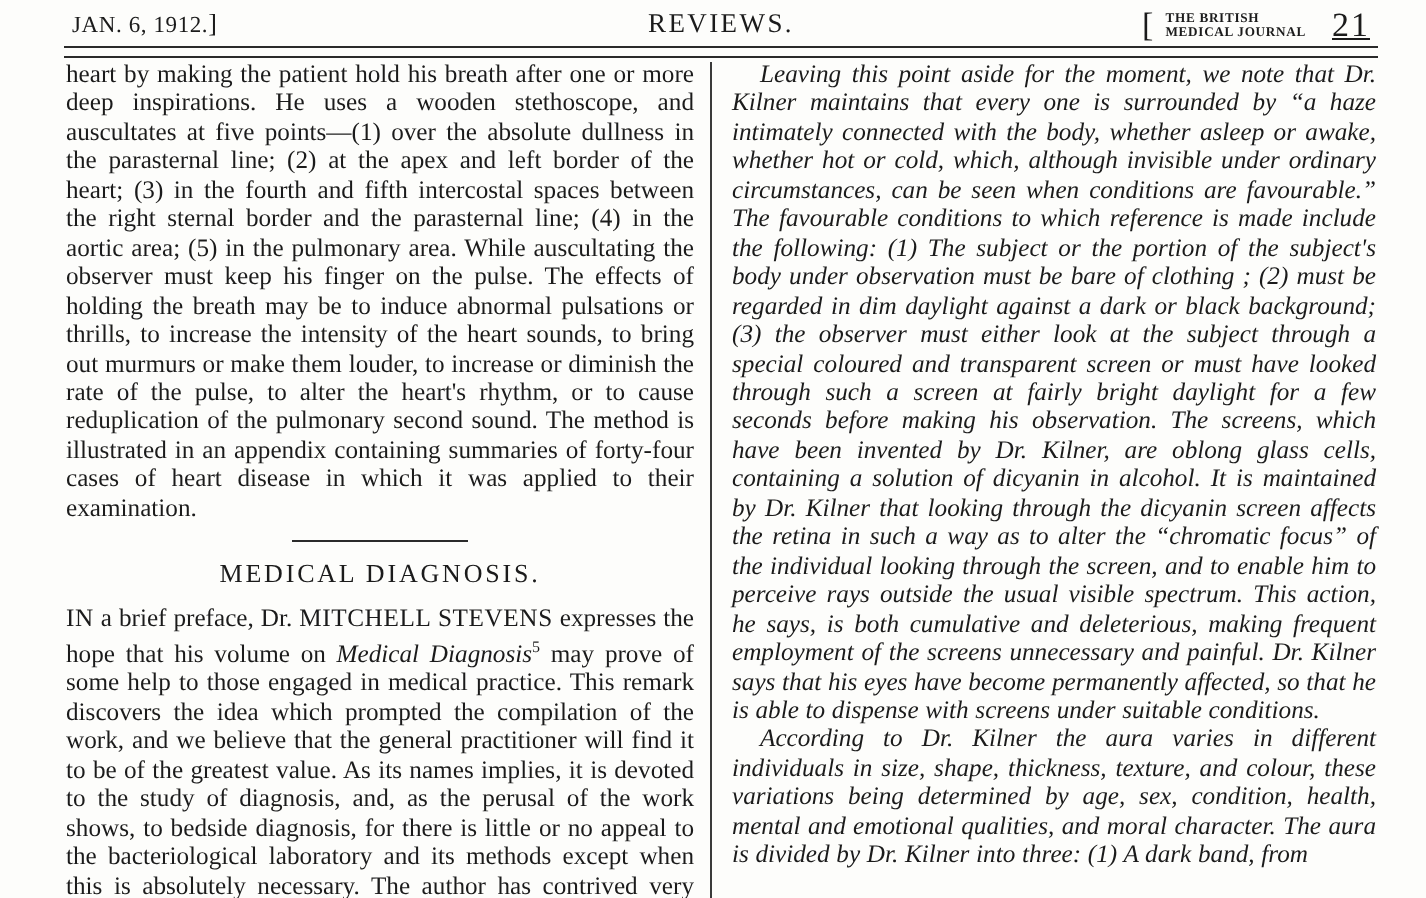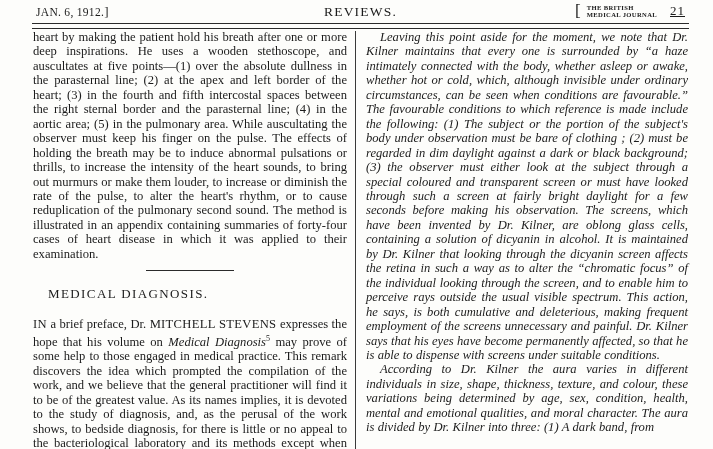--- a/index.html
+++ b/index.html
@@ -69,21 +69,21 @@
   .rh-jname {
     display: flex;
     flex-direction: column;
     font-variant: small-caps;
     font-size: 6.6px;
     line-height: 7.4px;
     letter-spacing: 0.35px;
     font-weight: bold;
   }
   .rh-page {
-    font-size: 13px;
+    font-size: 17px;
     letter-spacing: 1px;
     margin-left: 8px;
     text-decoration: underline;
   }
 
   
   .rule-double {
     position: absolute;
     left: 32px;
     right: 24px;
@@ -141,24 +141,24 @@
     margin-top: 9px;
     margin-bottom: 7px;
   }
   .section-rule {
     width: 88px;
     margin: 0 auto 8px auto;
     border-top: 1.3px solid #2b2b2b;
     height: 0;
   }
   .section-heading {
-    text-align: left;
+    text-align: center;
     font-size: 13px;
     letter-spacing: 1.4px;
-    margin: 15px;
+    margin: 0;
   }
 </style>
 </head>
 <body>
 
 <div class="page">
 
   <div class="running-head">
     <div class="rh-date">
       <span class="smallcaps">JAN. 6, 1912.</span><span class="bracket">]</span>

